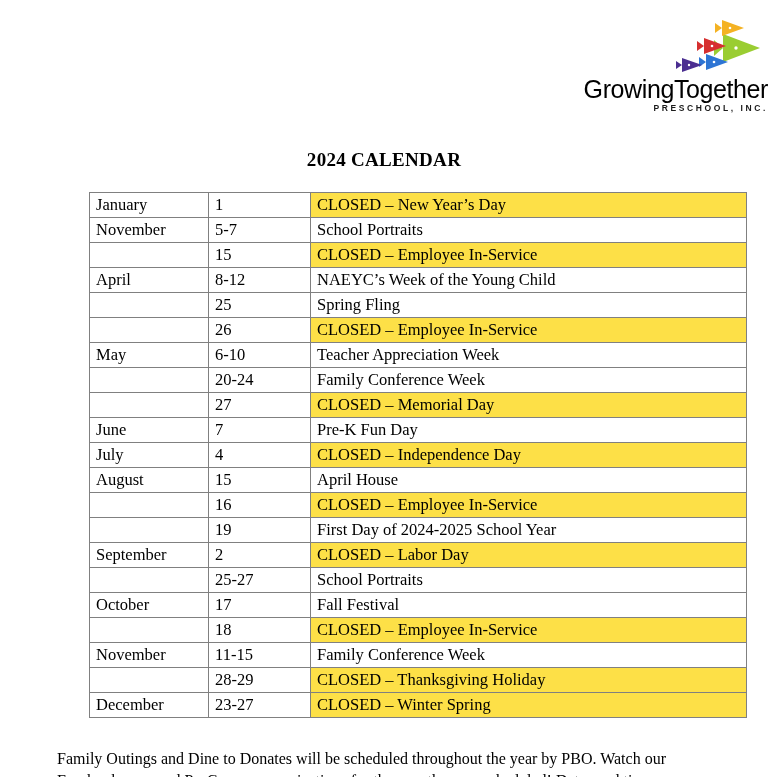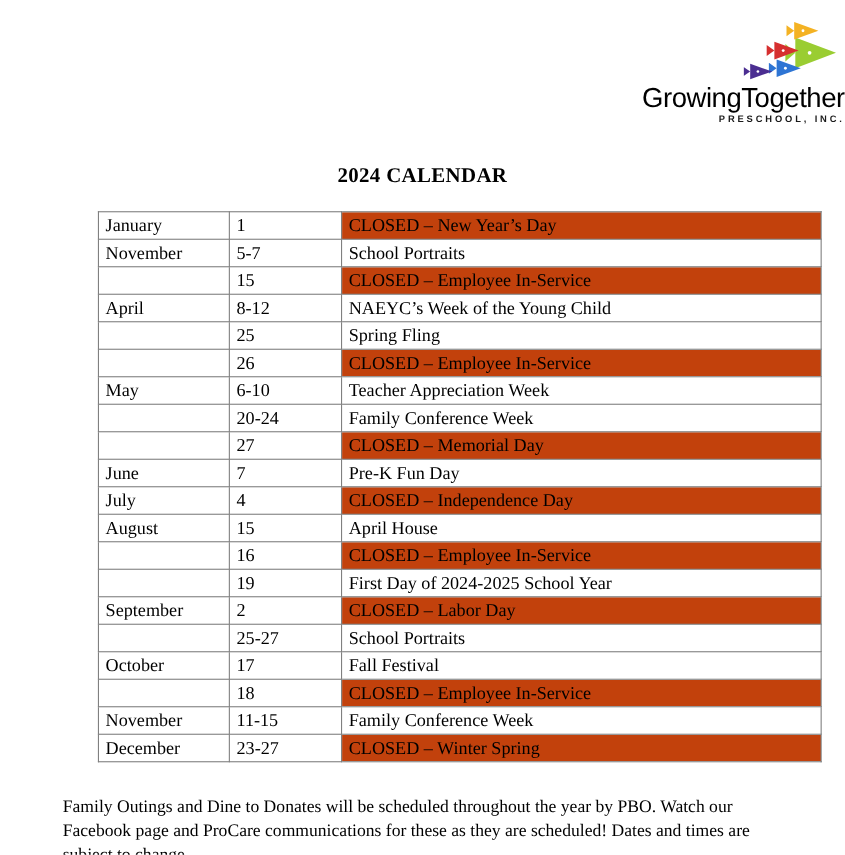--- a/index.html
+++ b/index.html
@@ -76,21 +76,21 @@
   table.calendar td {
     border: 1px solid #808080;
     height: 23px;
     padding: 0 0 1px 6px;
     vertical-align: middle;
     line-height: 1.05;
     white-space: nowrap;
     overflow: hidden;
   }
   table.calendar tr td.event.closed {
-    background: #c2410c;
+    background: #fde047;
   }
 
   
   .footer-note {
     margin-top: 30px;
     padding-left: 57px;
     padding-right: 52px;
     font-size: 16px;
     line-height: 1.38;
     text-align: left;
@@ -227,20 +227,25 @@
           <td class="month"></td>
           <td class="date">18</td>
           <td class="event closed">CLOSED – Employee In-Service</td>
         </tr>
         <tr>
           <td class="month">November</td>
           <td class="date">11-15</td>
           <td class="event">Family Conference Week</td>
         </tr>
         <tr>
+          <td class="month"></td>
+          <td class="date">28-29</td>
+          <td class="event closed">CLOSED – Thanksgiving Holiday</td>
+        </tr>
+        <tr>
           <td class="month">December</td>
           <td class="date">23-27</td>
           <td class="event closed">CLOSED – Winter Spring</td>
         </tr>
       </tbody>
   </table>
 </div>
 
 <div class="footer-note">Family Outings and Dine to Donates will be scheduled throughout the year by PBO. Watch our Facebook page and ProCare communications for these as they are scheduled! Dates and times are subject to change.</div>
 

